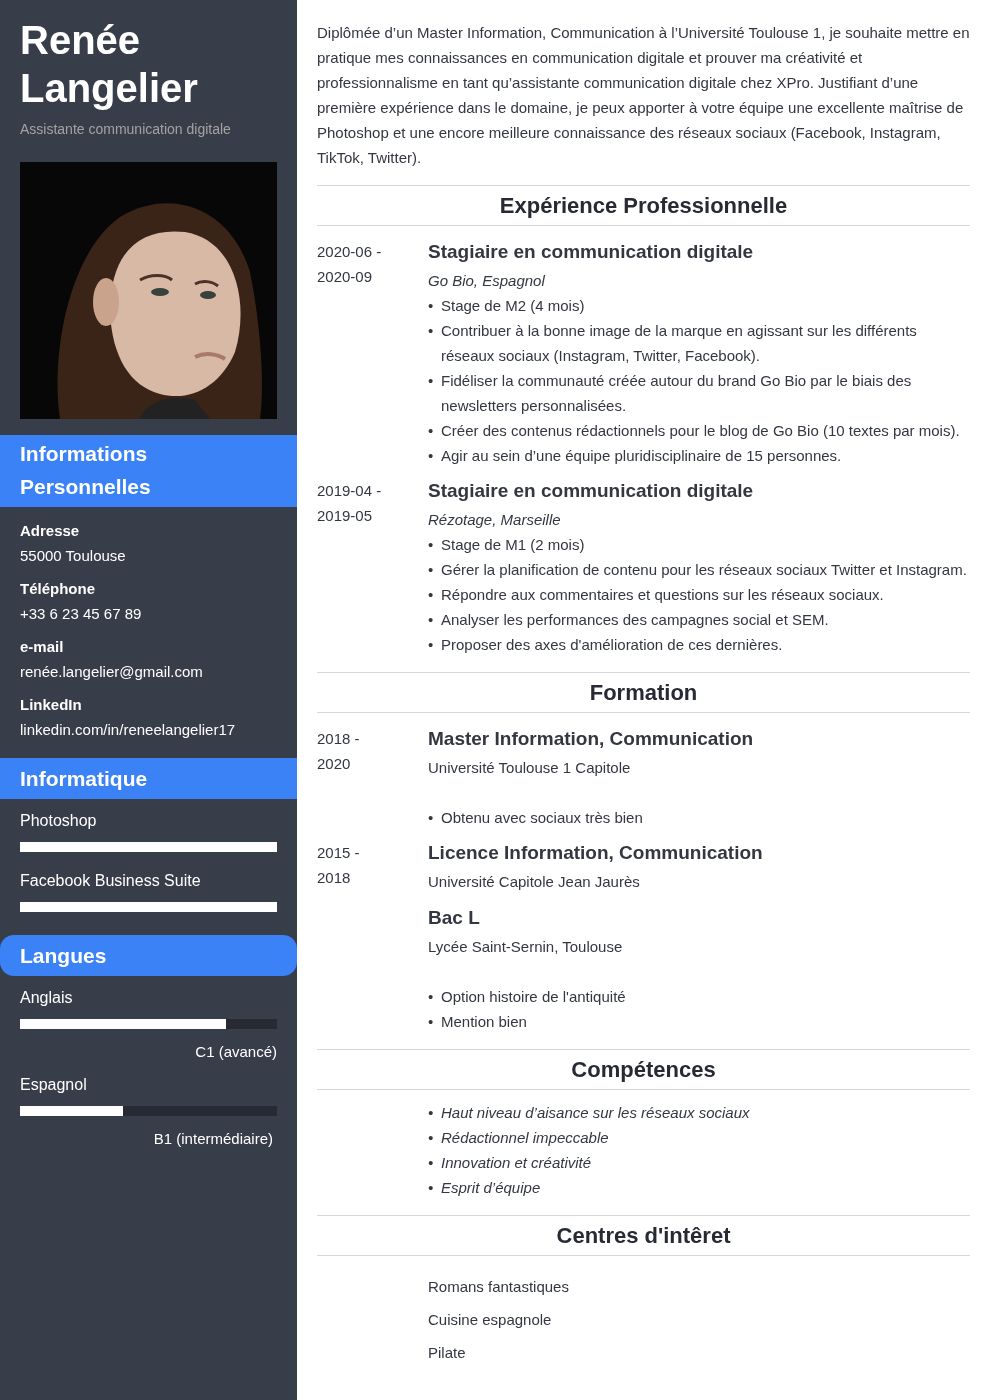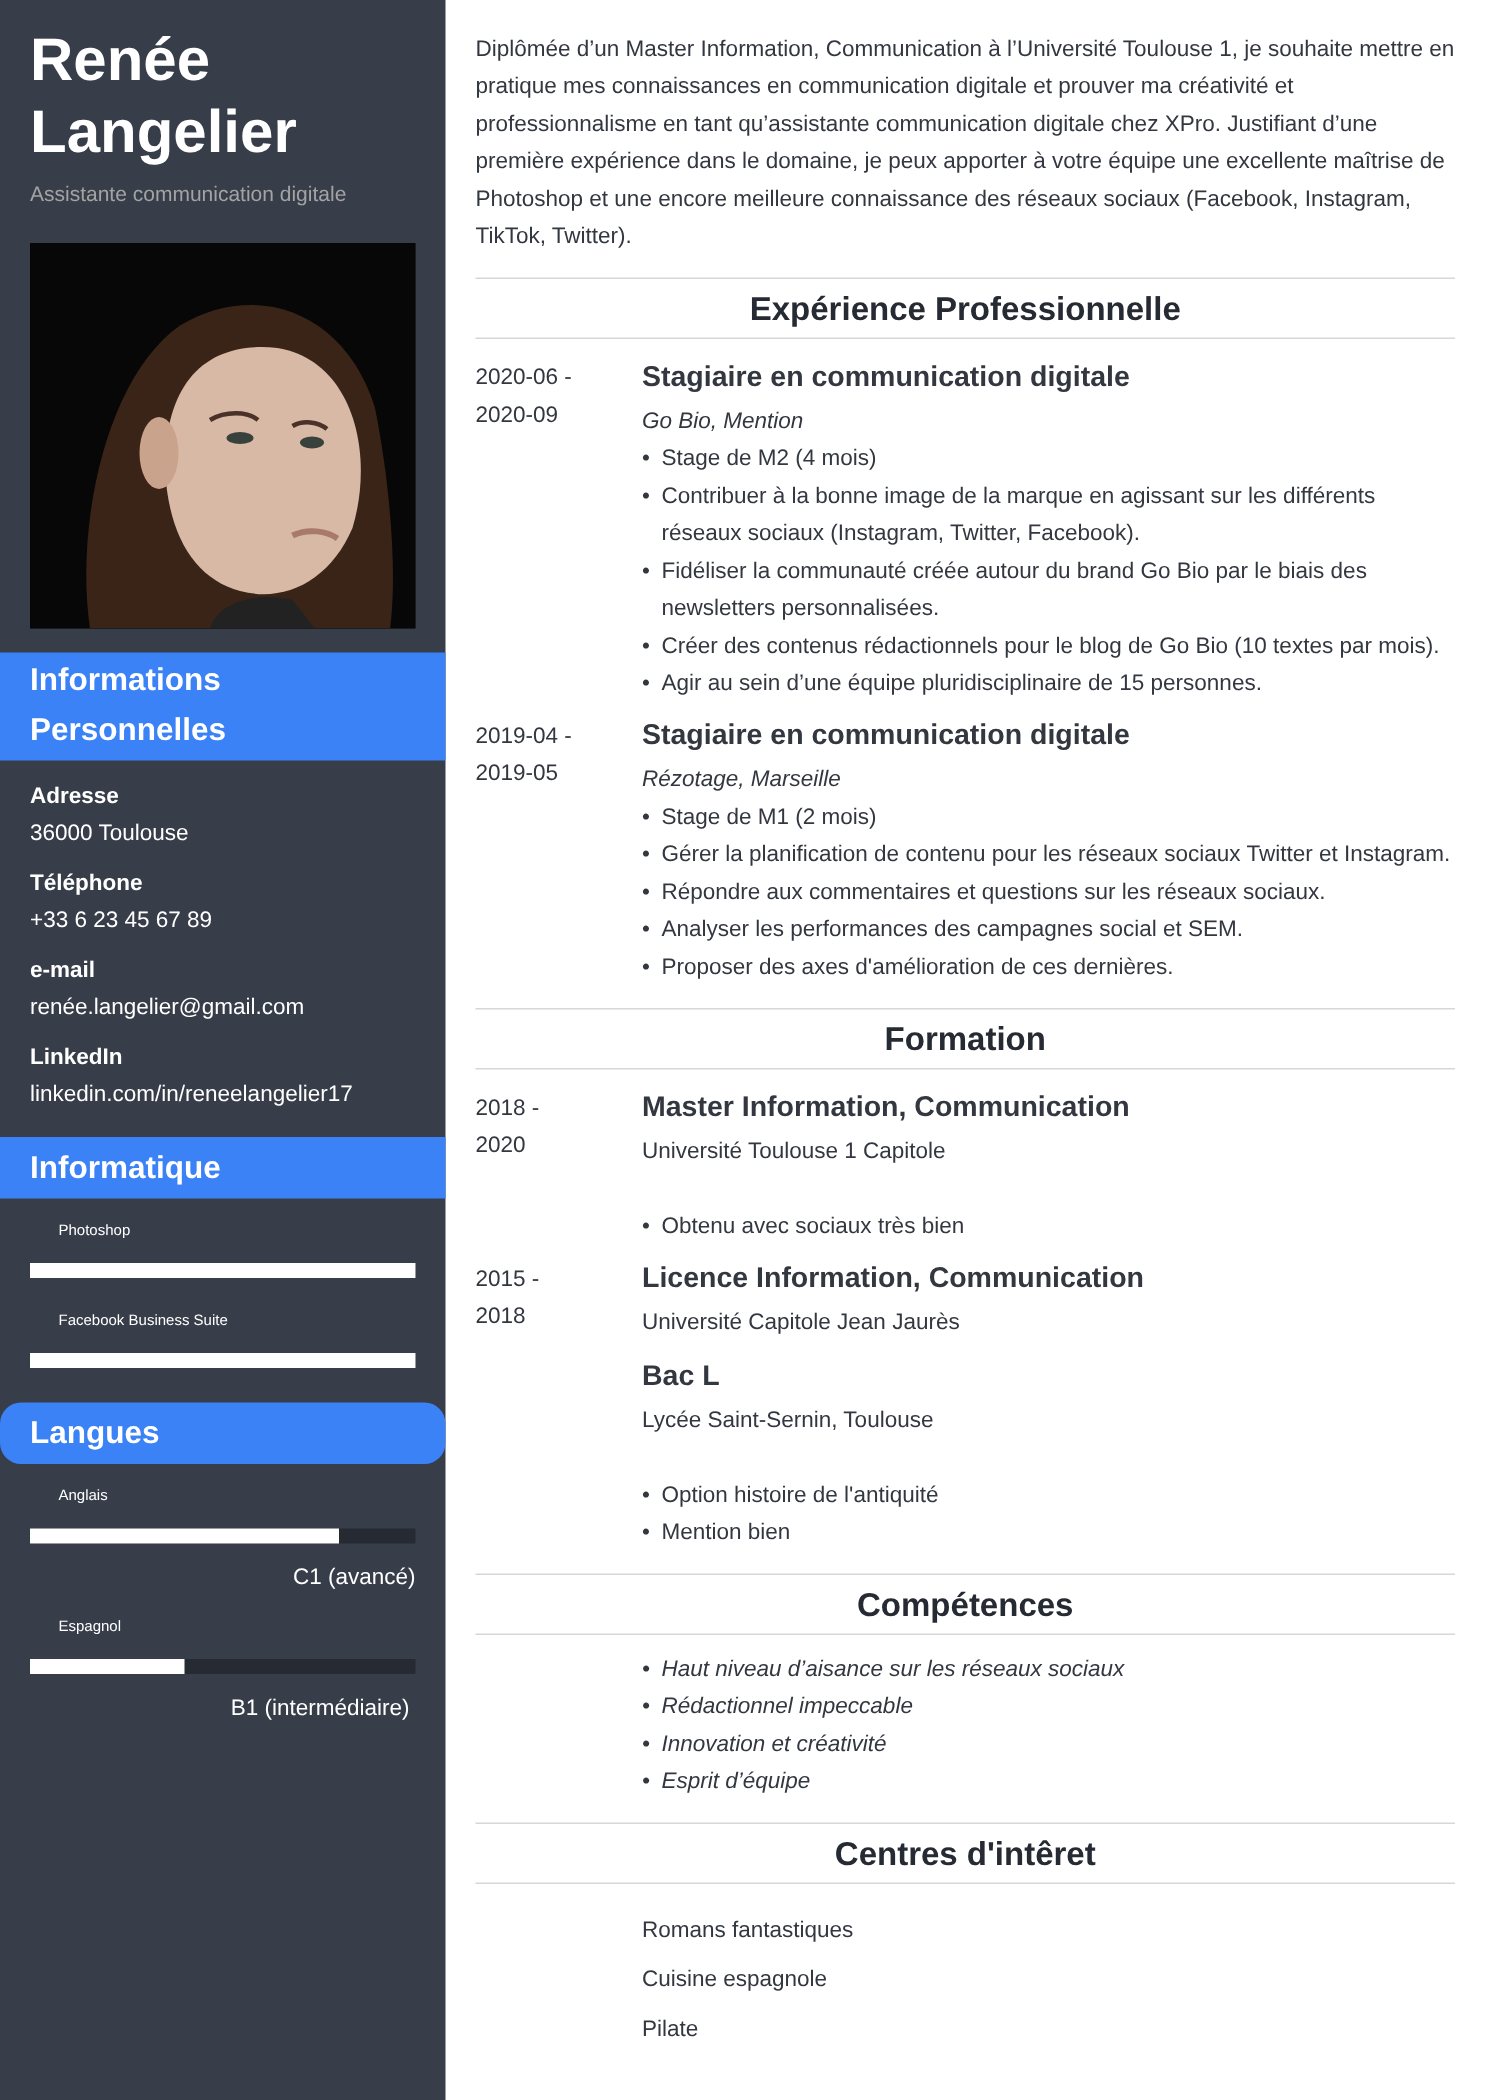--- a/index.html
+++ b/index.html
@@ -20,21 +20,21 @@
   }
   .sb-heading {
     background: #3b82f6; font-size: 21px; font-weight: bold; color: #ffffff;
     padding: 0 20px;
   }
   .sb-heading.info { margin-top: 16px; line-height: 33px; padding-top: 2px; padding-bottom: 4px; }
   .sb-heading.single { height: 41px; line-height: 41px; }
   .field-label { font-size: 15px; font-weight: bold; line-height: 20px; }
   .field-value { font-size: 15px; line-height: 20px; margin-top: 5px; }
   .field { margin-top: 13px; }
-  .skill-name { font-size: 10px; line-height: 20px; margin-left: 19px; }
+  .skill-name { font-size: 16px; line-height: 20px; }
   .bar { height: 10px; background: #262a33; margin-top: 11px; position: relative; }
   .bar .fill { position: absolute; left: 0; top: 0; bottom: 0; background: #ffffff; }
   .level { font-size: 15px; text-align: right; line-height: 20px; margin-top: 13px; }
 
   .main {
     position: absolute; left: 317px; top: 0; width: 653px;
     font-size: 15px; color: #333740;
   }
   .summary { font-size: 15px; line-height: 25px; padding-top: 20px; color: #333740; }
   .section-title {
@@ -76,21 +76,21 @@
       <ellipse cx="188" cy="133" rx="8" ry="4" fill="#39413d"></ellipse>
       <path d="M175 195 C185 190 198 192 205 197" stroke="#a87a6c" stroke-width="4" fill="none"></path>
       <path d="M120 257 C125 240 150 232 175 238 L190 257 Z" fill="#222222"></path>
     </svg>
   </div>
 
   <div class="sb-heading info">Informations Personnelles</div>
   <div class="sb-pad" style="padding-top:1px;">
     <div class="field">
       <div class="field-label">Adresse</div>
-      <div class="field-value">36000 Toulouse</div>
+      <div class="field-value">55000 Toulouse</div>
     </div>
     <div class="field">
       <div class="field-label">Téléphone</div>
       <div class="field-value">+33 6 23 45 67 89</div>
     </div>
     <div class="field">
       <div class="field-label">e-mail</div>
       <div class="field-value">renée.langelier@gmail.com</div>
     </div>
     <div class="field">
@@ -139,21 +139,21 @@
 
   <section style="margin-top:15px;">
     <h2 class="section-title">Expérience Professionnelle</h2>
     <div class="entry" style="margin-top:13px;">
       <div class="date">
         <div>2020-06 -</div>
         <div>2020-09</div>
       </div>
       <div class="content">
         <div class="entry-title">Stagiaire en communication digitale</div>
-        <div class="company">Go Bio, Mention</div>
+        <div class="company">Go Bio, Espagnol</div>
         <ul class="bullets">
           <li>Stage de M2 (4 mois)</li>
           <li>Contribuer à la bonne image de la marque en agissant sur les différents réseaux sociaux (Instagram, Twitter, Facebook).</li>
           <li>Fidéliser la communauté créée autour du brand Go Bio par le biais des newsletters personnalisées.</li>
           <li>Créer des contenus rédactionnels pour le blog de Go Bio (10 textes par mois).</li>
           <li>Agir au sein d’une équipe pluridisciplinaire de 15 personnes.</li>
         </ul>
       </div>
     </div>
     <div class="entry" style="margin-top:10px;">

